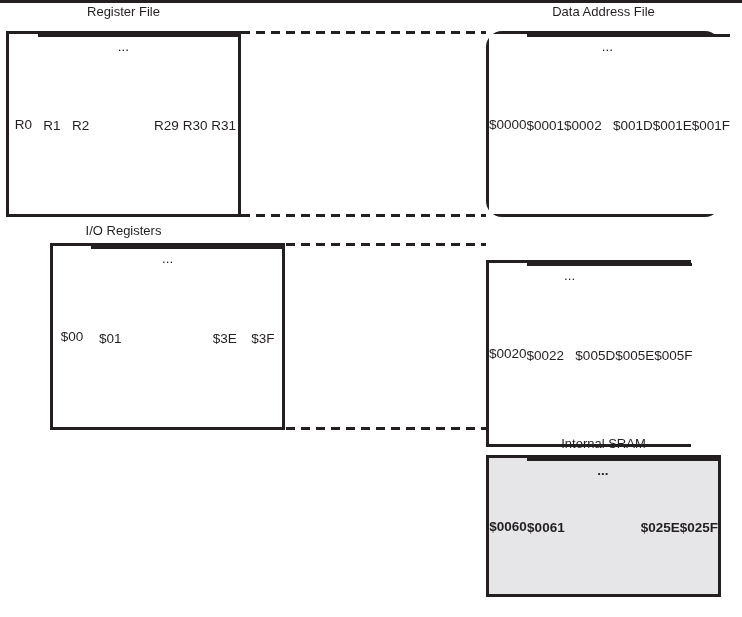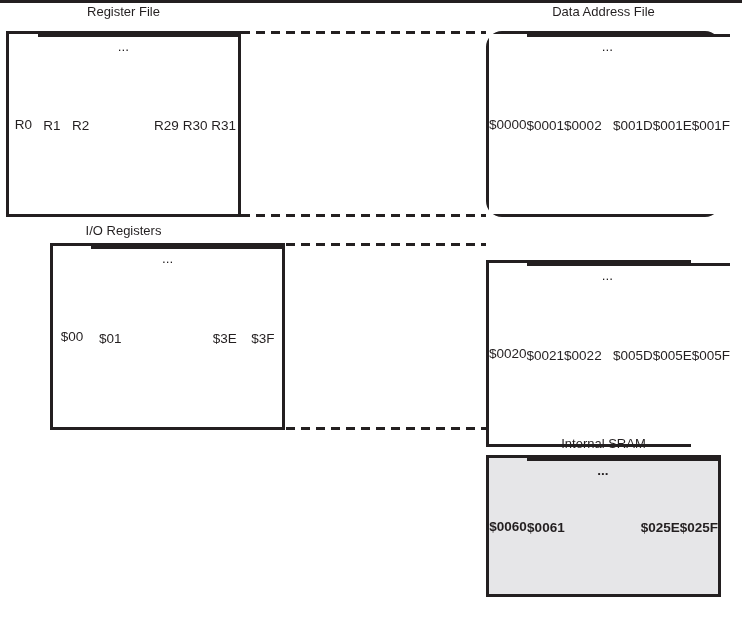--- a/index.html
+++ b/index.html
@@ -116,21 +116,20 @@
   <div class="mem-box box-io-registers">
       <div class="mem-row">$00</div>
       <div class="mem-row">$01</div>
       <div class="mem-row tall">...</div>
       <div class="mem-row">$3E</div>
       <div class="mem-row">$3F</div>
     </div>
 
   <div class="mem-box box-data-space-io">
       <div class="mem-row">$0020</div>
-      <div class="mem-row">$0021</div>
       <div class="mem-row">$0022</div>
       <div class="mem-row tall">...</div>
       <div class="mem-row">$005D</div>
       <div class="mem-row">$005E</div>
       <div class="mem-row">$005F</div>
     </div>
 
   <div class="dash dash-io-top"></div>
   <div class="dash dash-io-bottom"></div>
 

